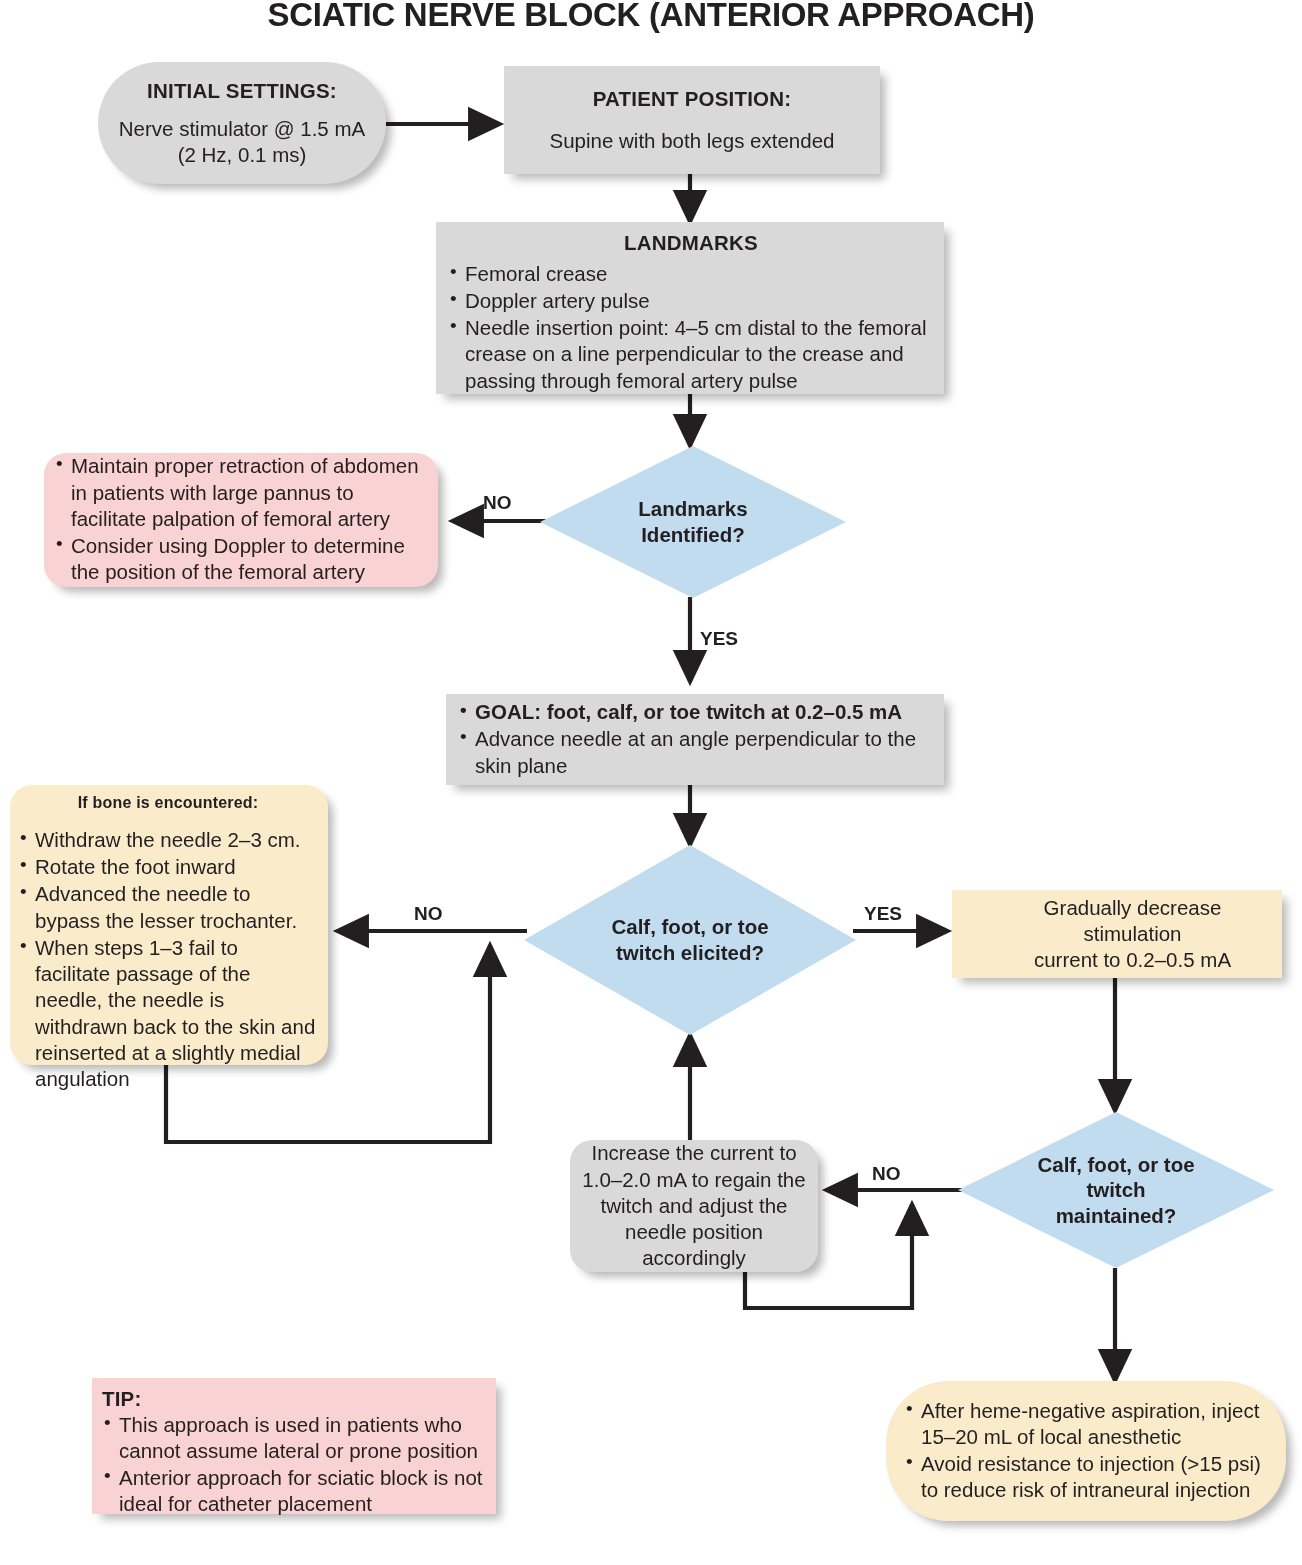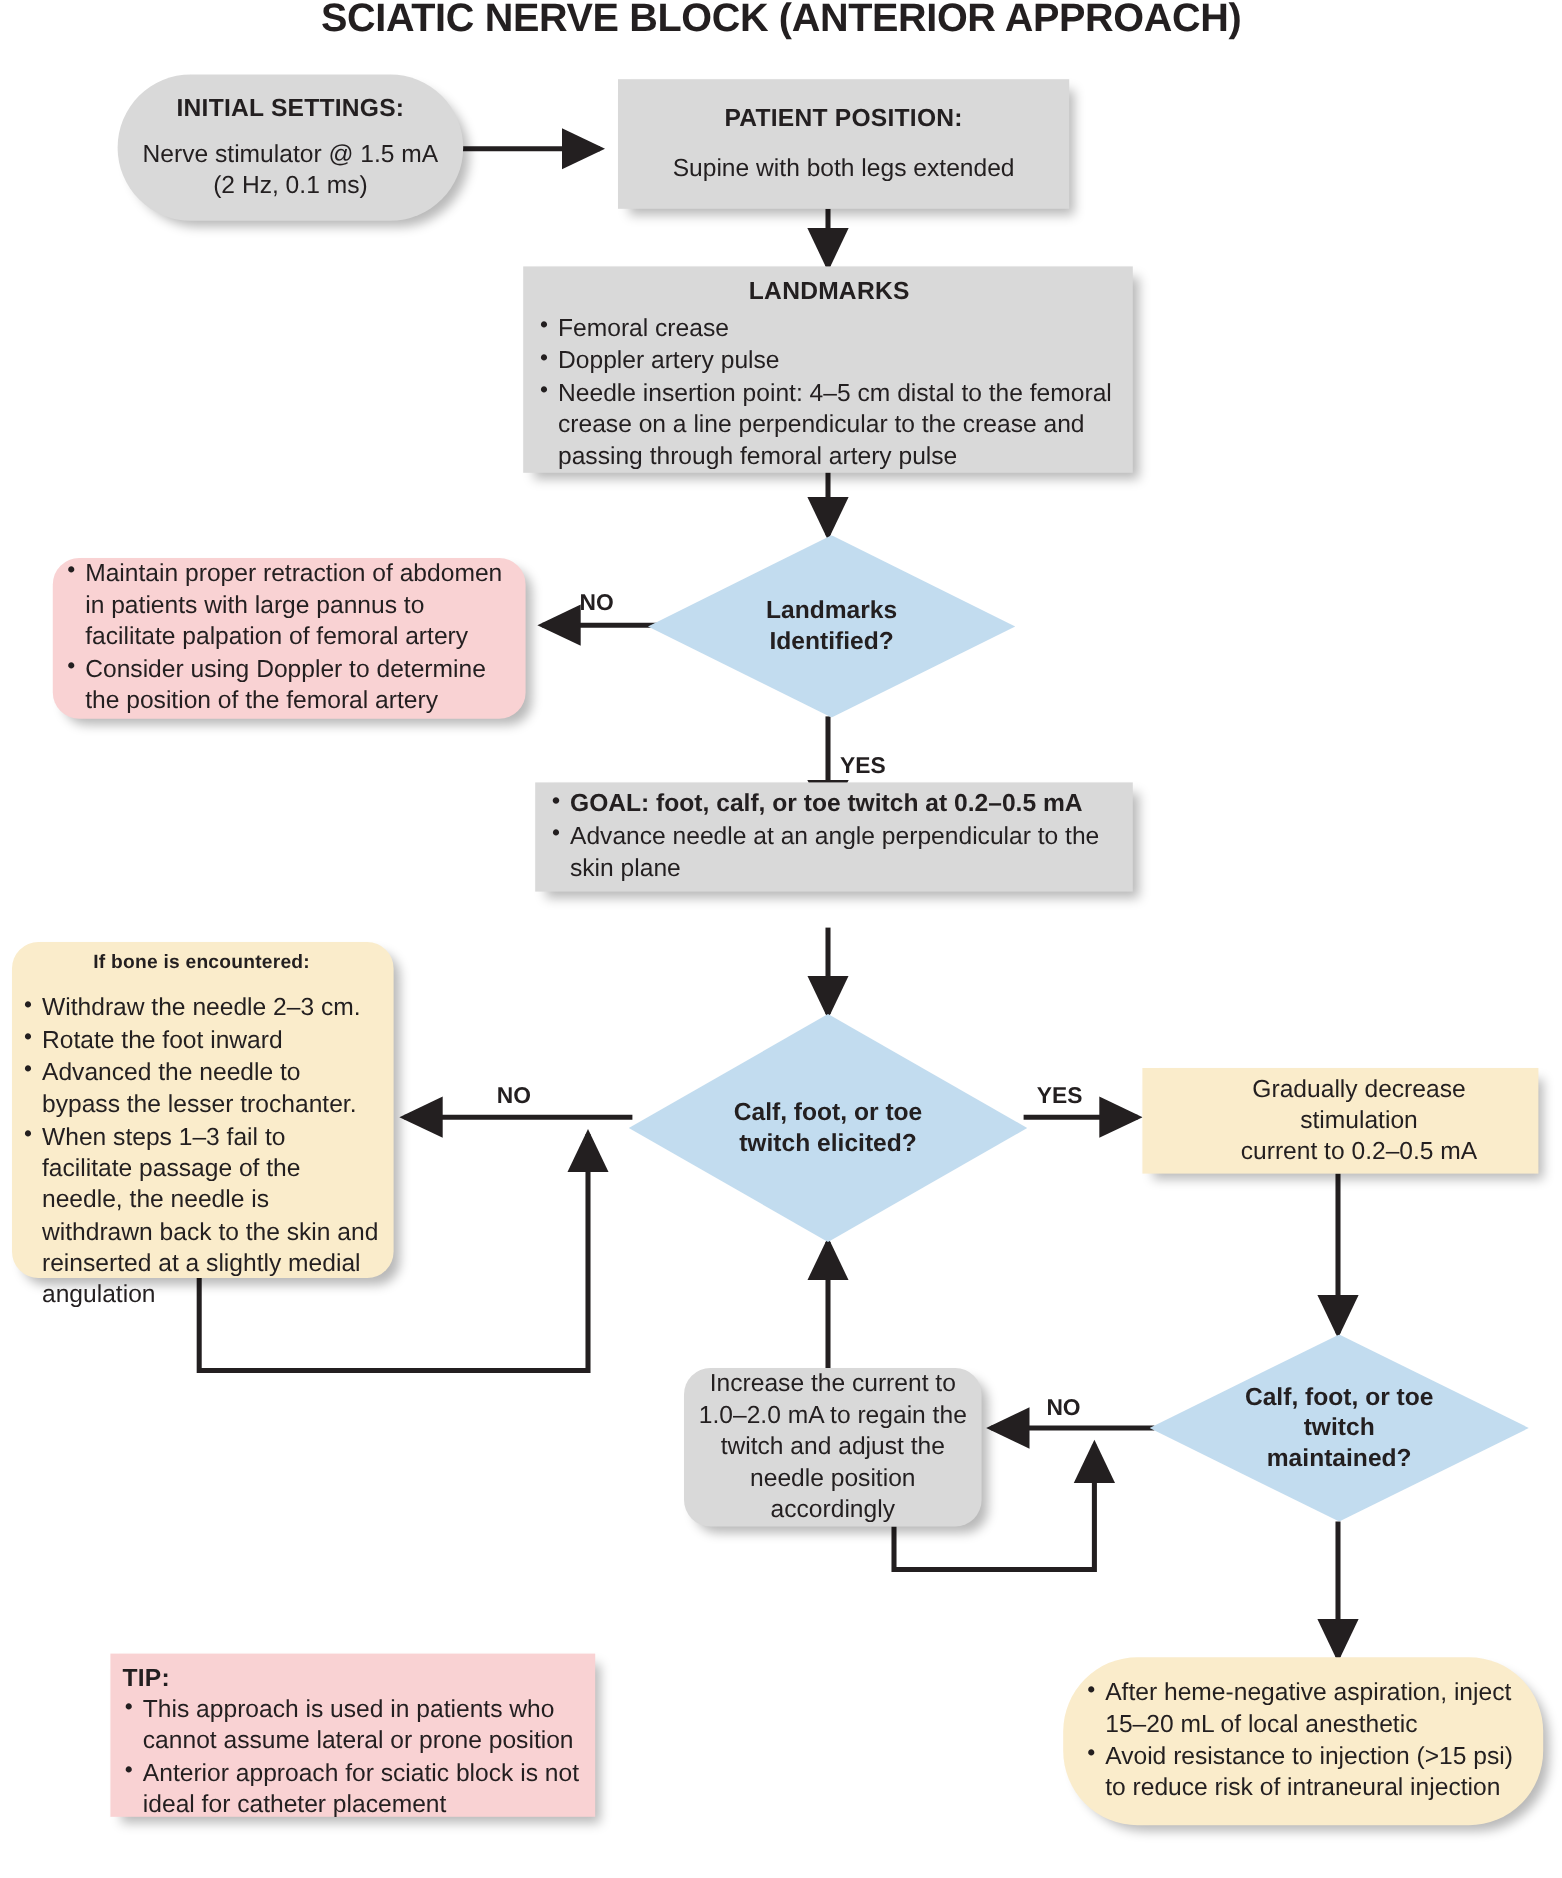--- a/index.html
+++ b/index.html
@@ -167,21 +167,21 @@
 
   <div class="node" style="left:98px;top:62px;width:288px;height:122px;">
     <div class="boxshape gray pill"></div>
     <div class="content c-center" style="padding:6px 14px;">
       <div class="hdr">INITIAL SETTINGS:</div>
       <div class="txt" style="margin-top:12px;">Nerve stimulator @  1.5 mA</div>
       <div class="txt">(2 Hz, 0.1 ms)</div>
     </div>
   </div>
 
-  <div class="node" style="left:515px;top:66px;width:376px;height:108px;">
+  <div class="node" style="left:504px;top:66px;width:376px;height:108px;">
     <div class="boxshape gray rect"></div>
     <div class="content c-center" style="padding:4px 12px;">
       <div class="hdr">PATIENT POSITION:</div>
       <div class="txt" style="margin-top:16px;">Supine with both legs extended</div>
     </div>
   </div>
 
   <div class="node" style="left:436px;top:222px;width:508px;height:172px;">
     <div class="boxshape gray rect"></div>
     <div class="content" style="padding:8px 10px 8px 12px;justify-content:flex-start;">
@@ -199,31 +199,31 @@
     <div class="dtext">
       <div>
         <div>Landmarks</div>
         <div>Identified?</div>
       </div>
     </div>
   </div>
   <div class="elabel" style="left:483px;top:492px;">NO</div>
   <div class="elabel" style="left:700px;top:628px;">YES</div>
 
-  <div class="node" style="left:44px;top:453px;width:394px;height:134px;margin-top:12px;">
+  <div class="node" style="left:44px;top:453px;width:394px;height:134px;">
     <div class="boxshape pink round"></div>
     <div class="content" style="padding:8px 10px 8px 10px;">
       <ul class="bul">
         <li>Maintain proper retraction of abdomen in patients with large pannus to facilitate palpation of femoral artery</li>
         <li>Consider using Doppler to determine the position of the femoral artery</li>
       </ul>
     </div>
   </div>
 
-  <div class="node" style="left:446px;top:652px;width:498px;height:91px;">
+  <div class="node" style="left:446px;top:694px;width:498px;height:91px;">
     <div class="boxshape gray rect"></div>
     <div class="content" style="padding:6px 10px 6px 12px;">
       <ul class="bul">
         <li class="b">GOAL: foot, calf, or toe twitch at 0.2–0.5 mA</li>
         <li>Advance needle at an angle perpendicular to the skin plane</li>
       </ul>
     </div>
   </div>
 
   <div class="node" style="left:10px;top:785px;width:318px;height:280px;">

